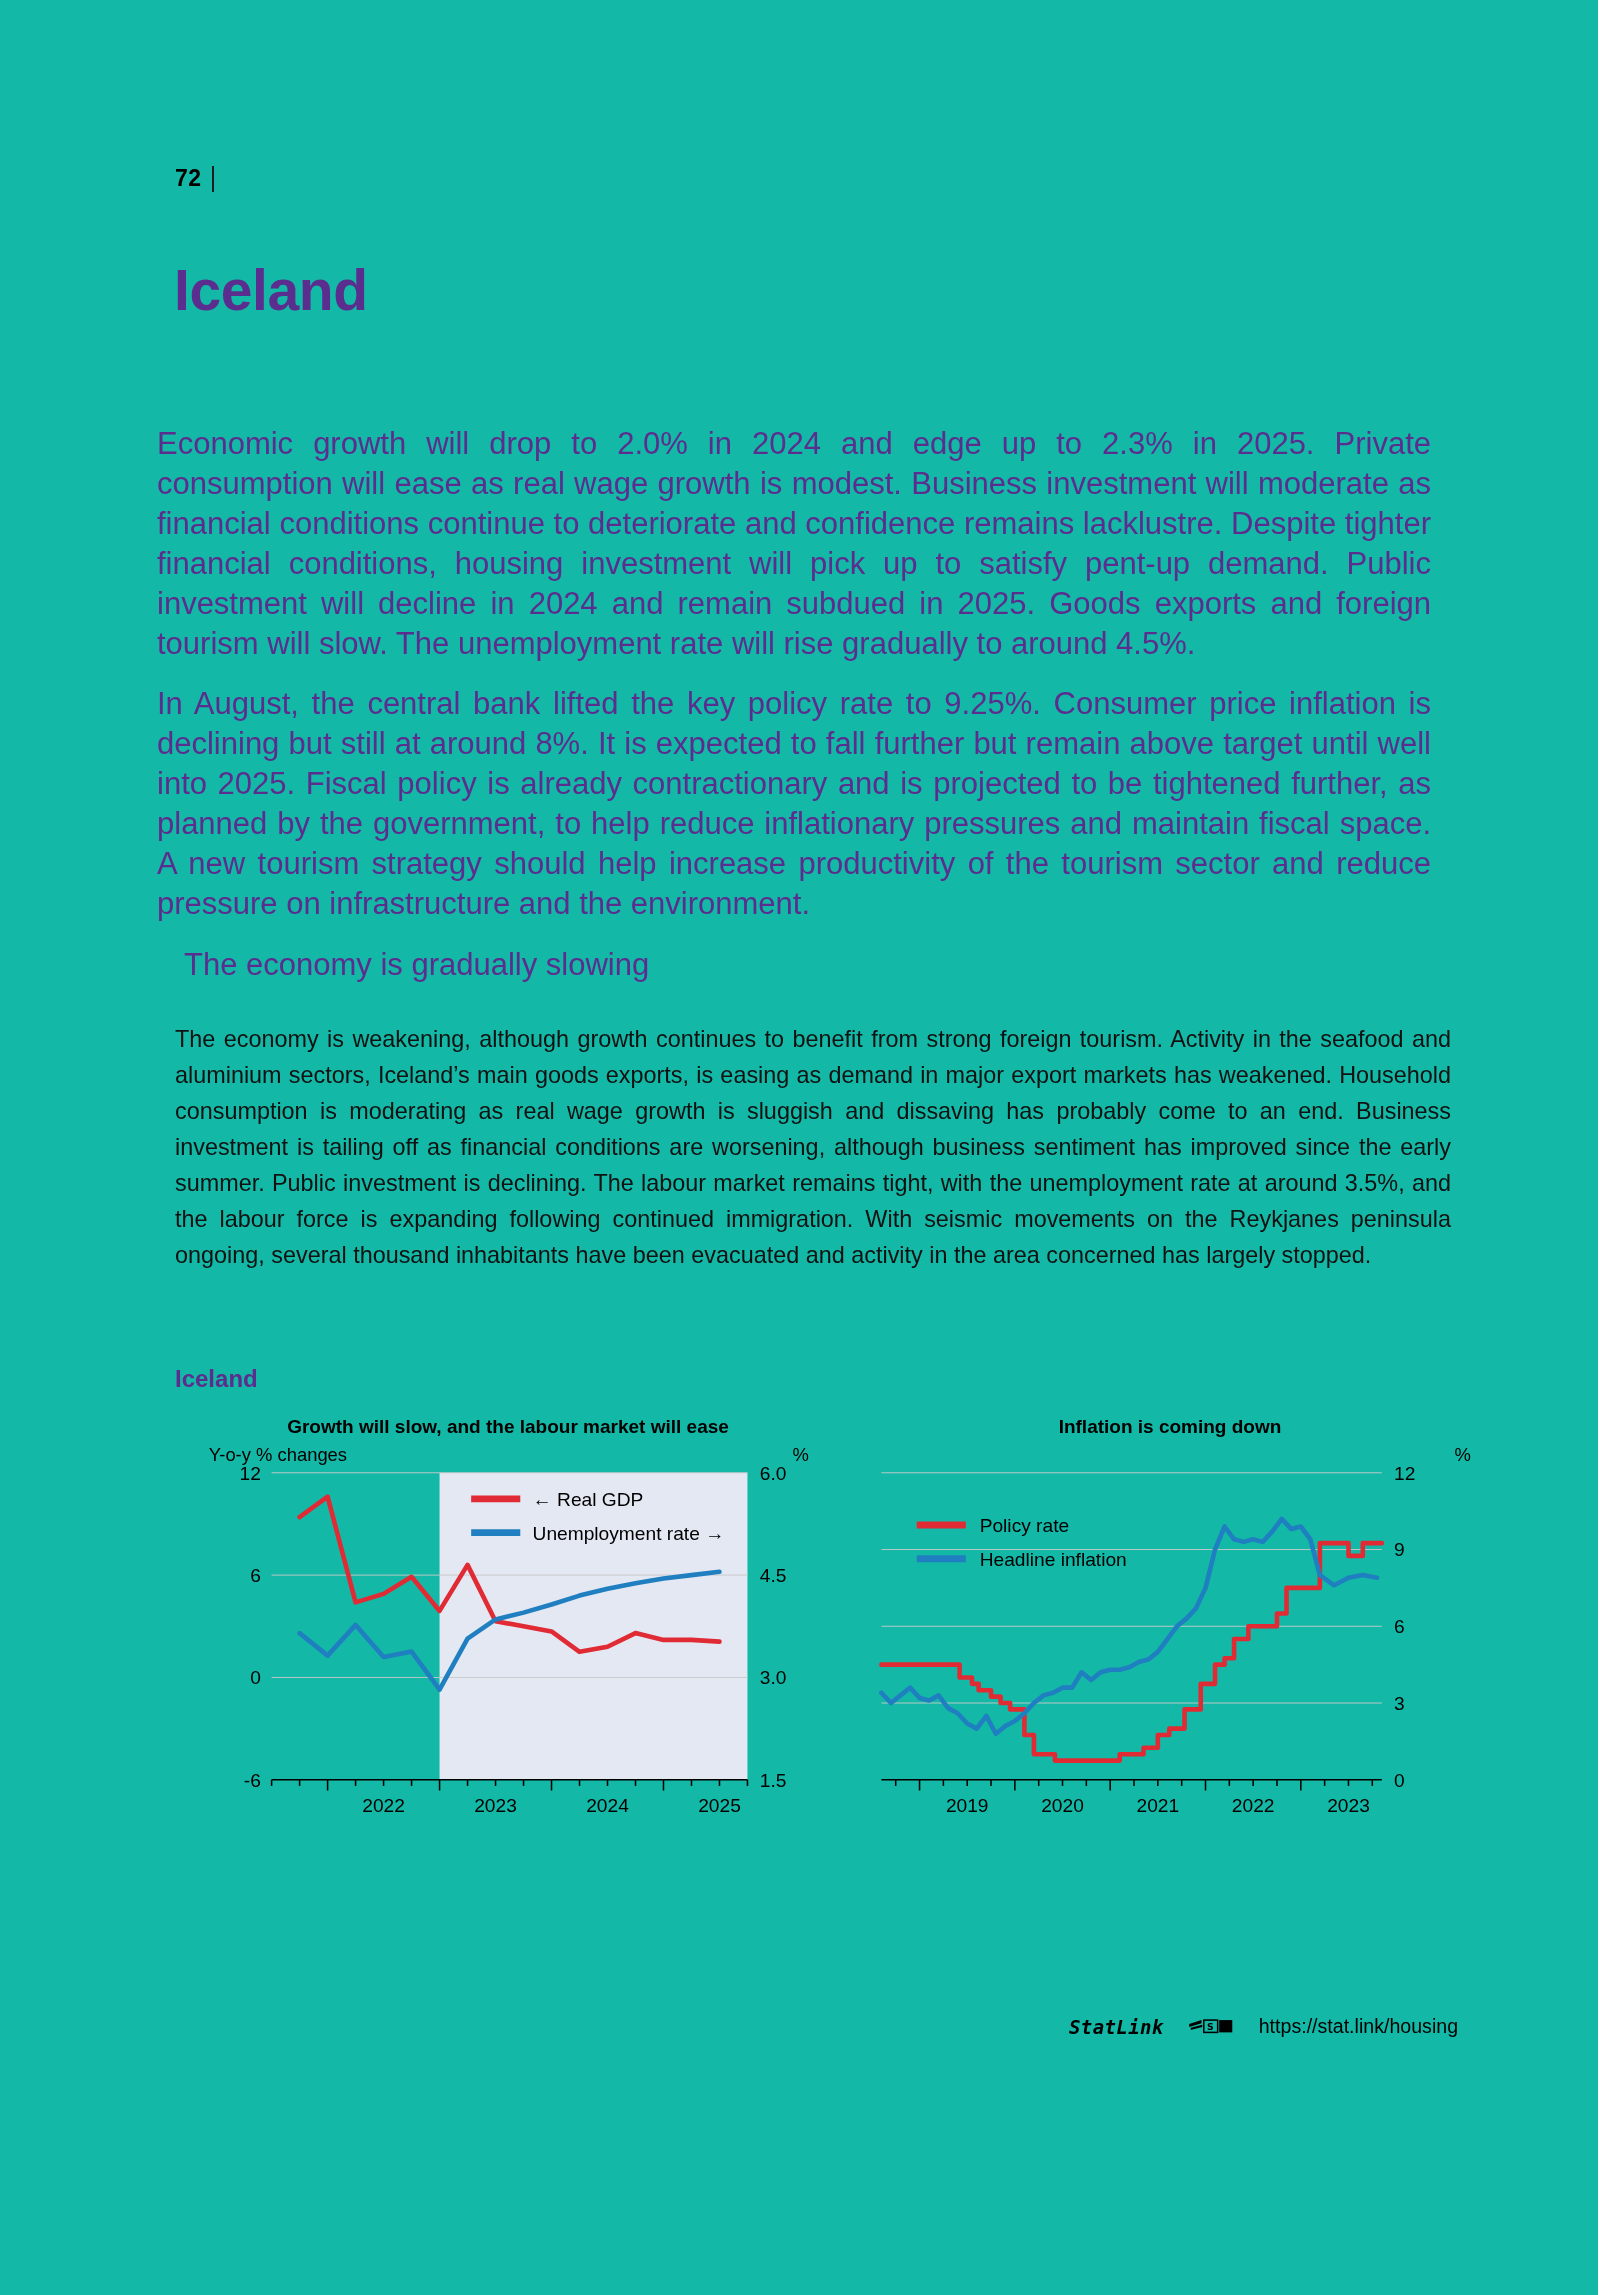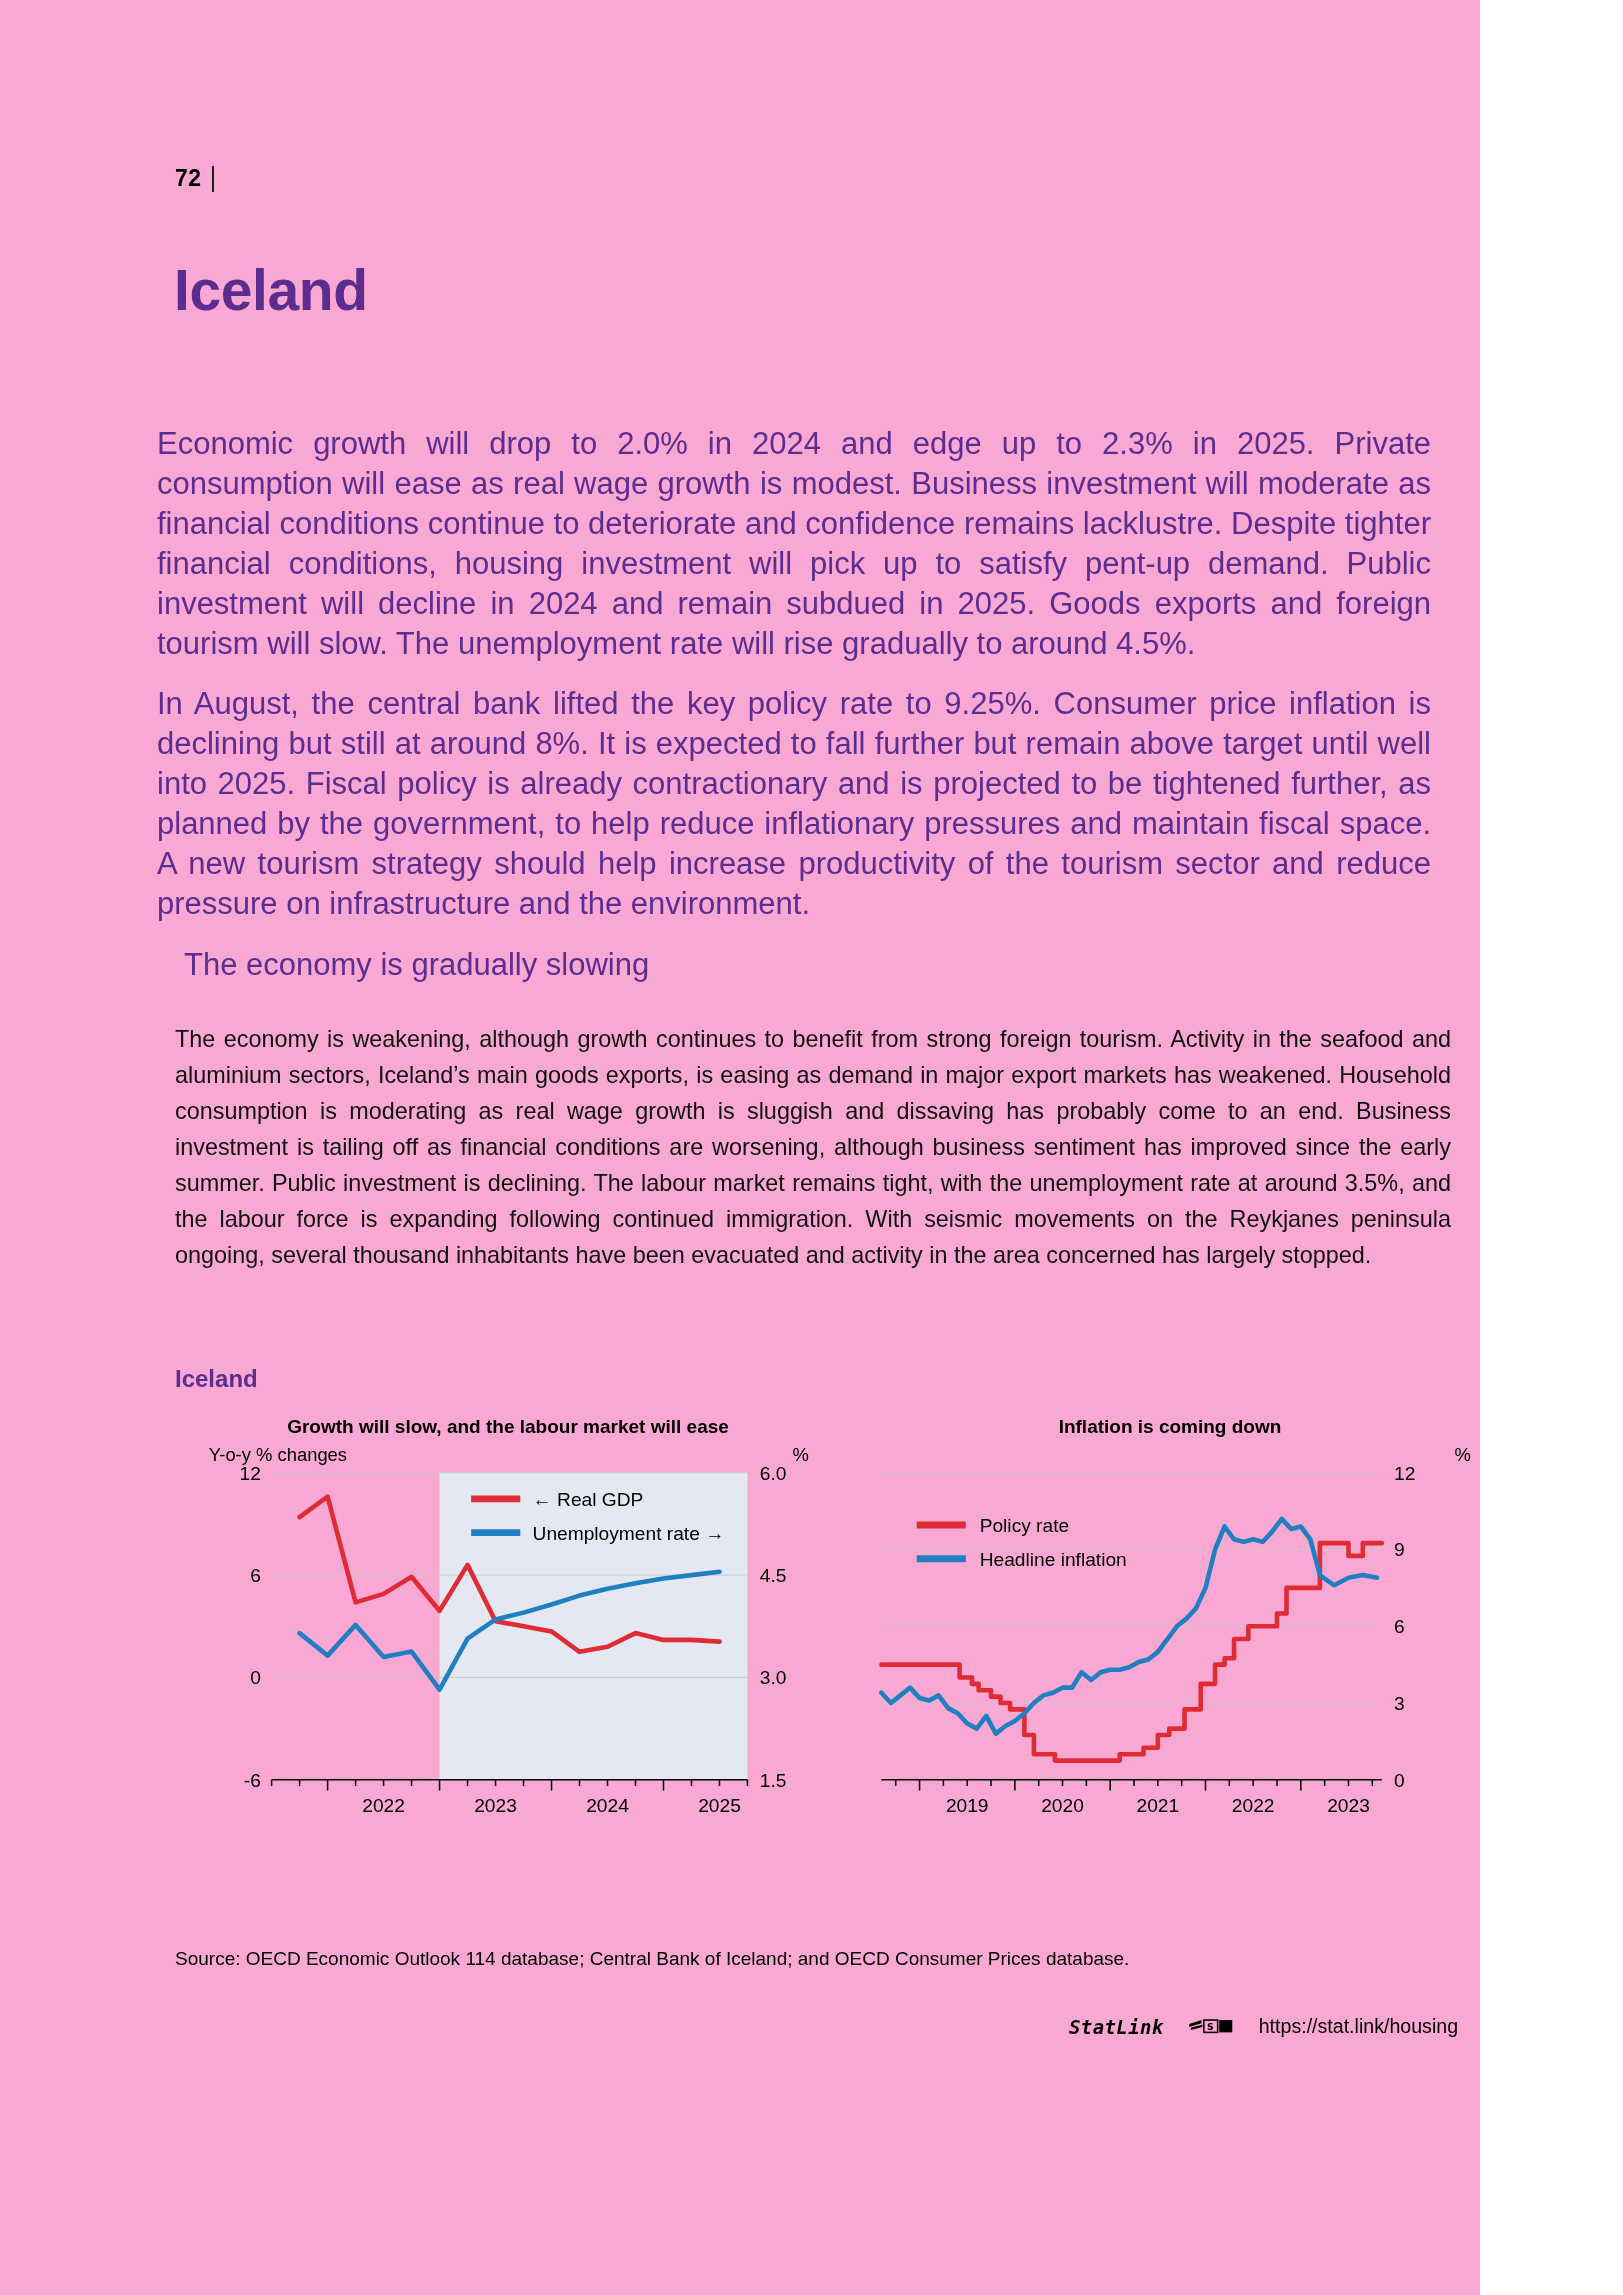--- a/index.html
+++ b/index.html
@@ -11,23 +11,23 @@
     width: 1624px;
     height: 2295px;
     font-family: "Liberation Sans", sans-serif;
     color: #000000;
     position: relative;
     overflow: hidden;
   }
   .page {
     position: absolute;
     left: 0; top: 0;
-    width: 1480px;
+    width: 1598px;
     height: 2295px;
-    background: #f9a8d4;
+    background: #14b8a6;
   }
 
   
   .page-number-row {
     position: absolute;
     left: 175px;
     top: 165px;
     display: flex;
     align-items: center;
     gap: 10.7px;
@@ -293,21 +293,20 @@
           <path d="M24.00 290.00 L117.14 290.00 L117.14 290.00 L125.84 290.00 L125.84 306.67 L141.98 306.67 L141.98 315.00 L150.67 315.00 L150.67 323.33 L166.82 323.33 L166.82 331.67 L179.24 331.67 L179.24 340.00 L191.66 340.00 L191.66 348.33 L210.29 348.33 L210.29 381.67 L222.70 381.67 L222.70 406.67 L235.12 406.67 L235.12 406.67 L250.03 406.67 L250.03 415.00 L315.85 415.00 L315.85 415.00 L334.48 415.00 L334.48 406.67 L365.52 406.67 L365.52 398.33 L384.15 398.33 L384.15 381.67 L399.06 381.67 L399.06 373.33 L418.93 373.33 L418.93 348.33 L440.04 348.33 L440.04 315.00 L458.67 315.00 L458.67 290.00 L471.09 290.00 L471.09 281.67 L483.50 281.67 L483.50 256.67 L502.13 256.67 L502.13 240.00 L520.76 240.00 L520.76 240.00 L539.39 240.00 L539.39 223.33 L551.81 223.33 L551.81 190.00 L570.44 190.00 L570.44 190.00 L595.28 190.00 L595.28 131.67 L613.90 131.67 L613.90 131.67 L632.53 131.67 L632.53 148.33 L651.16 148.33 L651.16 131.67 L676.00 131.67 L676.00 131.67" fill="none" stroke="#e02b35" stroke-width="6" stroke-linejoin="round" stroke-linecap="round"></path>
           <path d="M24.00 326.67 L36.42 340.00 L48.84 330.00 L61.26 320.00 L73.68 333.33 L86.10 336.67 L98.51 330.00 L110.93 346.67 L123.35 353.33 L135.77 366.67 L148.19 373.33 L160.61 356.67 L173.03 380.00 L185.45 370.00 L197.87 363.33 L210.29 353.33 L222.70 340.00 L235.12 330.00 L247.54 326.67 L259.96 320.00 L272.38 320.00 L284.80 300.00 L297.22 310.00 L309.64 300.00 L322.06 296.67 L334.48 296.67 L346.90 293.33 L359.31 286.67 L371.73 283.33 L384.15 273.33 L396.57 256.67 L408.99 240.00 L421.41 230.00 L433.83 216.67 L446.25 190.00 L458.67 140.00 L471.09 110.00 L483.50 126.67 L495.92 130.00 L508.34 126.67 L520.76 130.00 L533.18 116.67 L545.60 100.00 L558.02 113.33 L570.44 110.00 L582.86 126.67 L595.28 173.33 L613.90 186.67 L632.53 176.67 L651.16 173.33 L669.79 176.67" fill="none" stroke="#1f7fc0" stroke-width="6" stroke-linejoin="round" stroke-linecap="round"></path>
           <line x1="70" x2="134" y1="108" y2="108" stroke="#e02b35" stroke-width="9"></line>
           <text x="152" y="117" font-family="&quot;Liberation Sans&quot;, sans-serif" font-size="25" fill="#000">Policy rate</text>
           <line x1="70" x2="134" y1="152" y2="152" stroke="#1f7fc0" stroke-width="9"></line>
           <text x="152" y="161" font-family="&quot;Liberation Sans&quot;, sans-serif" font-size="25" fill="#000">Headline inflation</text>
         </svg>
     </div>
   </div>
 
-  <div class="source-line">Source: OECD Economic Outlook 114 database; Central Bank of Iceland; and OECD Consumer Prices database.</div>
 
   <div class="statlink-row">
     <span class="statlink-word">StatLink</span>
     <span class="statlink-glyph">
       <svg width="45" height="20" viewBox="0 0 58 26">
         <g fill="#000">
           <path d="M0 9 L16 4 L16 8 L0 13 Z"></path>
           <path d="M2 14 L17 10 L17 13 L2 17 Z"></path>
           <rect x="19" y="4" width="18" height="16" fill="none" stroke="#000" stroke-width="2"></rect>
           <text x="23" y="17" font-family="DejaVu Sans, sans-serif" font-size="12" font-weight="bold">S</text>

